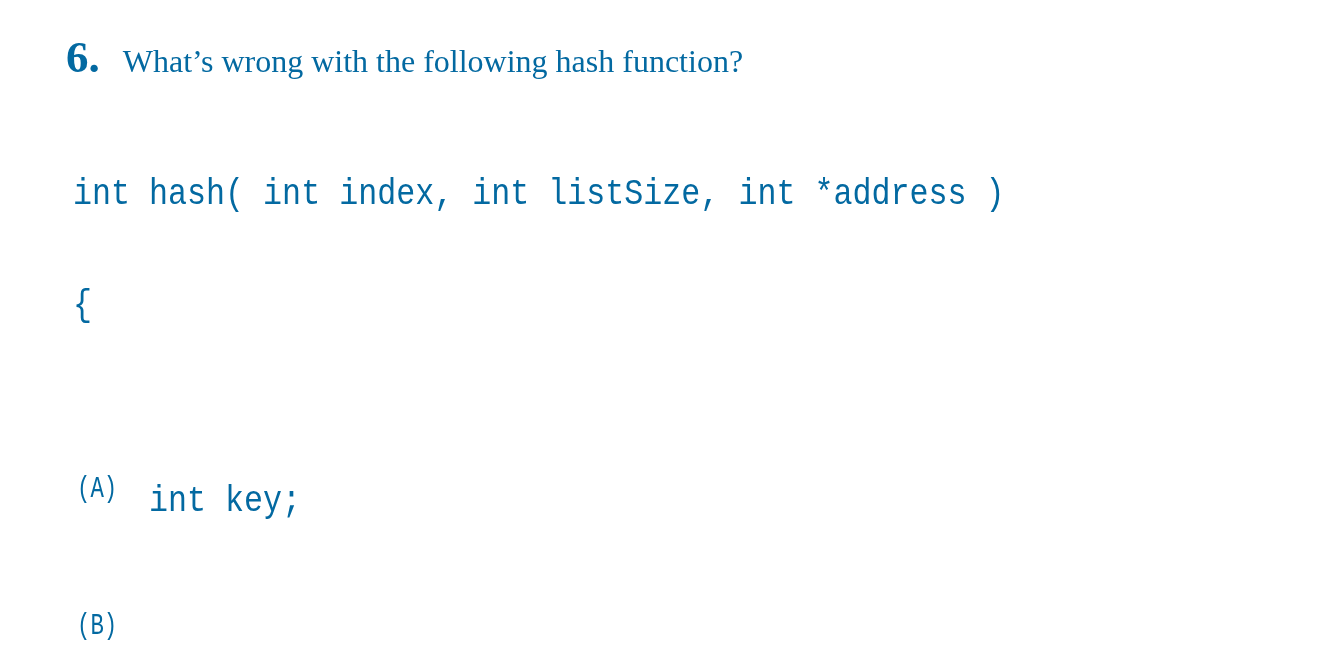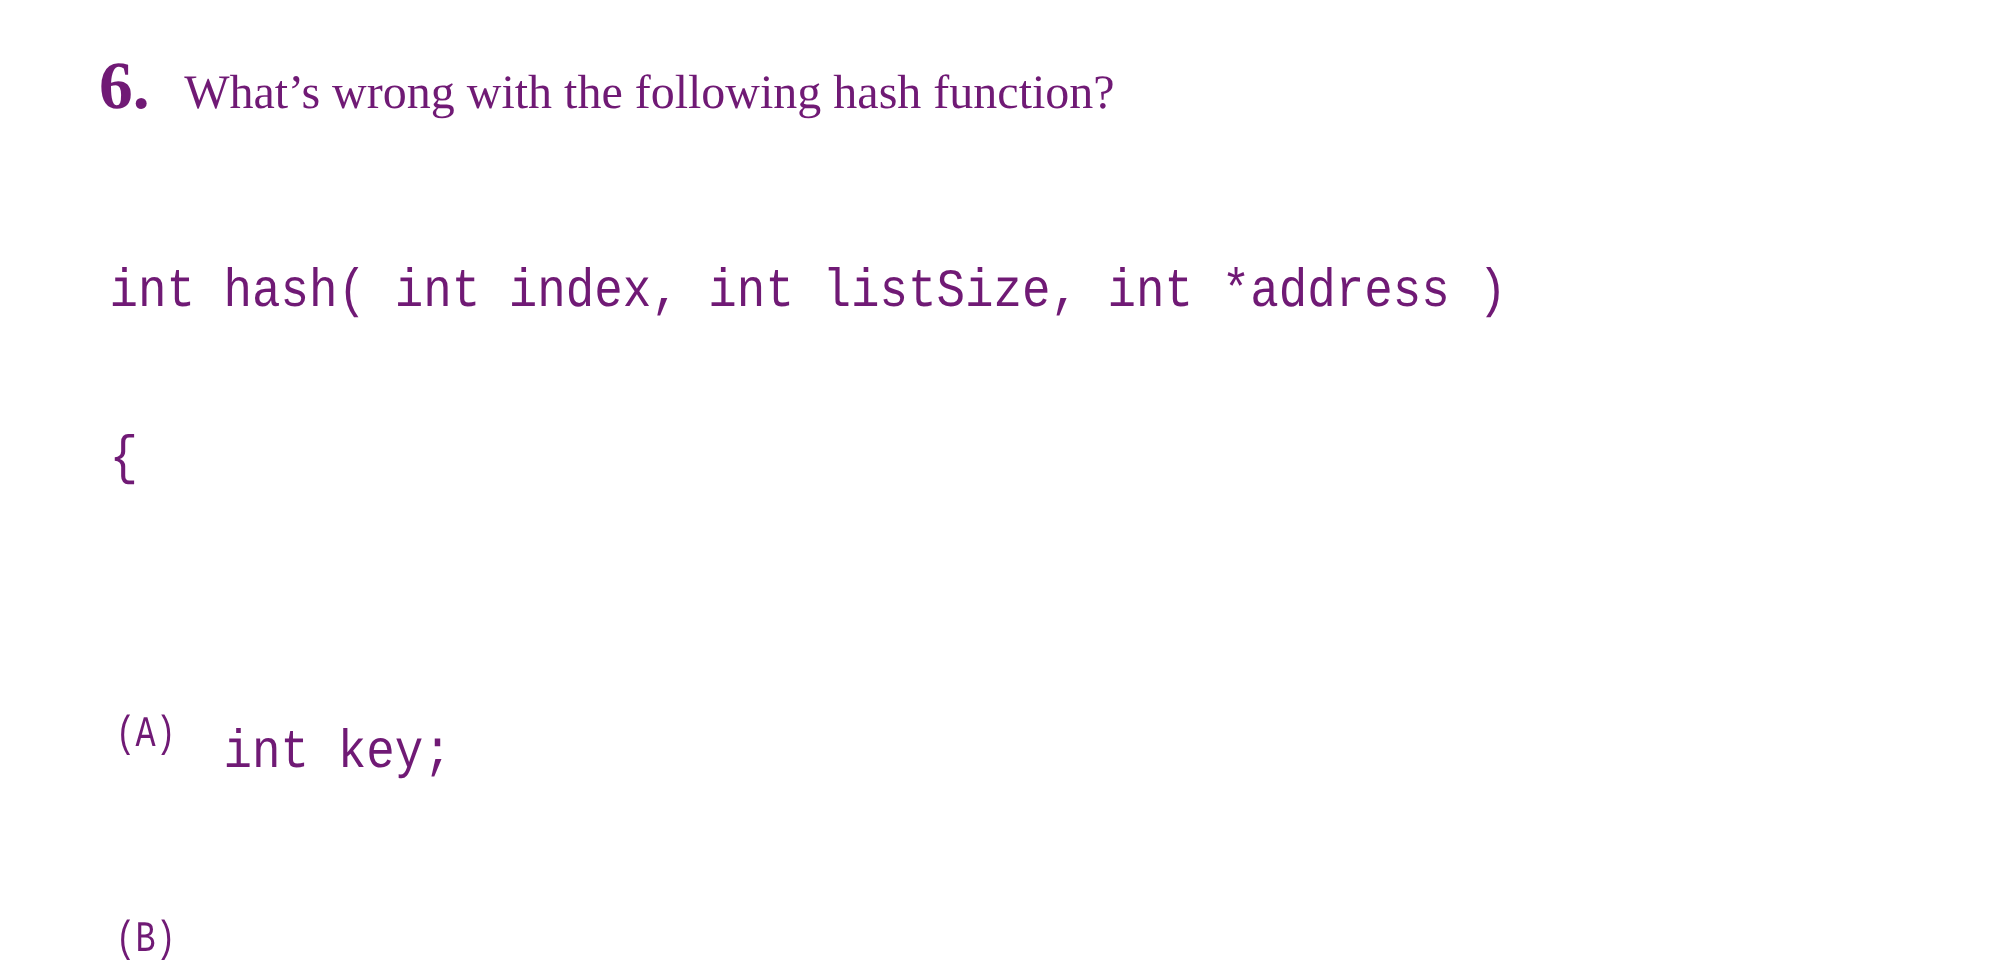--- a/index.html
+++ b/index.html
@@ -5,21 +5,21 @@
   html, body {
     margin: 0;
     padding: 0;
     background: #ffffff;
   }
   .page {
     position: relative;
     width: 1338px;
     height: 646px;
     background: #ffffff;
-    color: #701a75;
+    color: #0369a1;
     overflow: hidden;
   }
   .heading {
     position: absolute;
     left: 66px;
     top: 35px;
     white-space: nowrap;
     font-family: "Liberation Serif", serif;
     line-height: 45px;
   }

